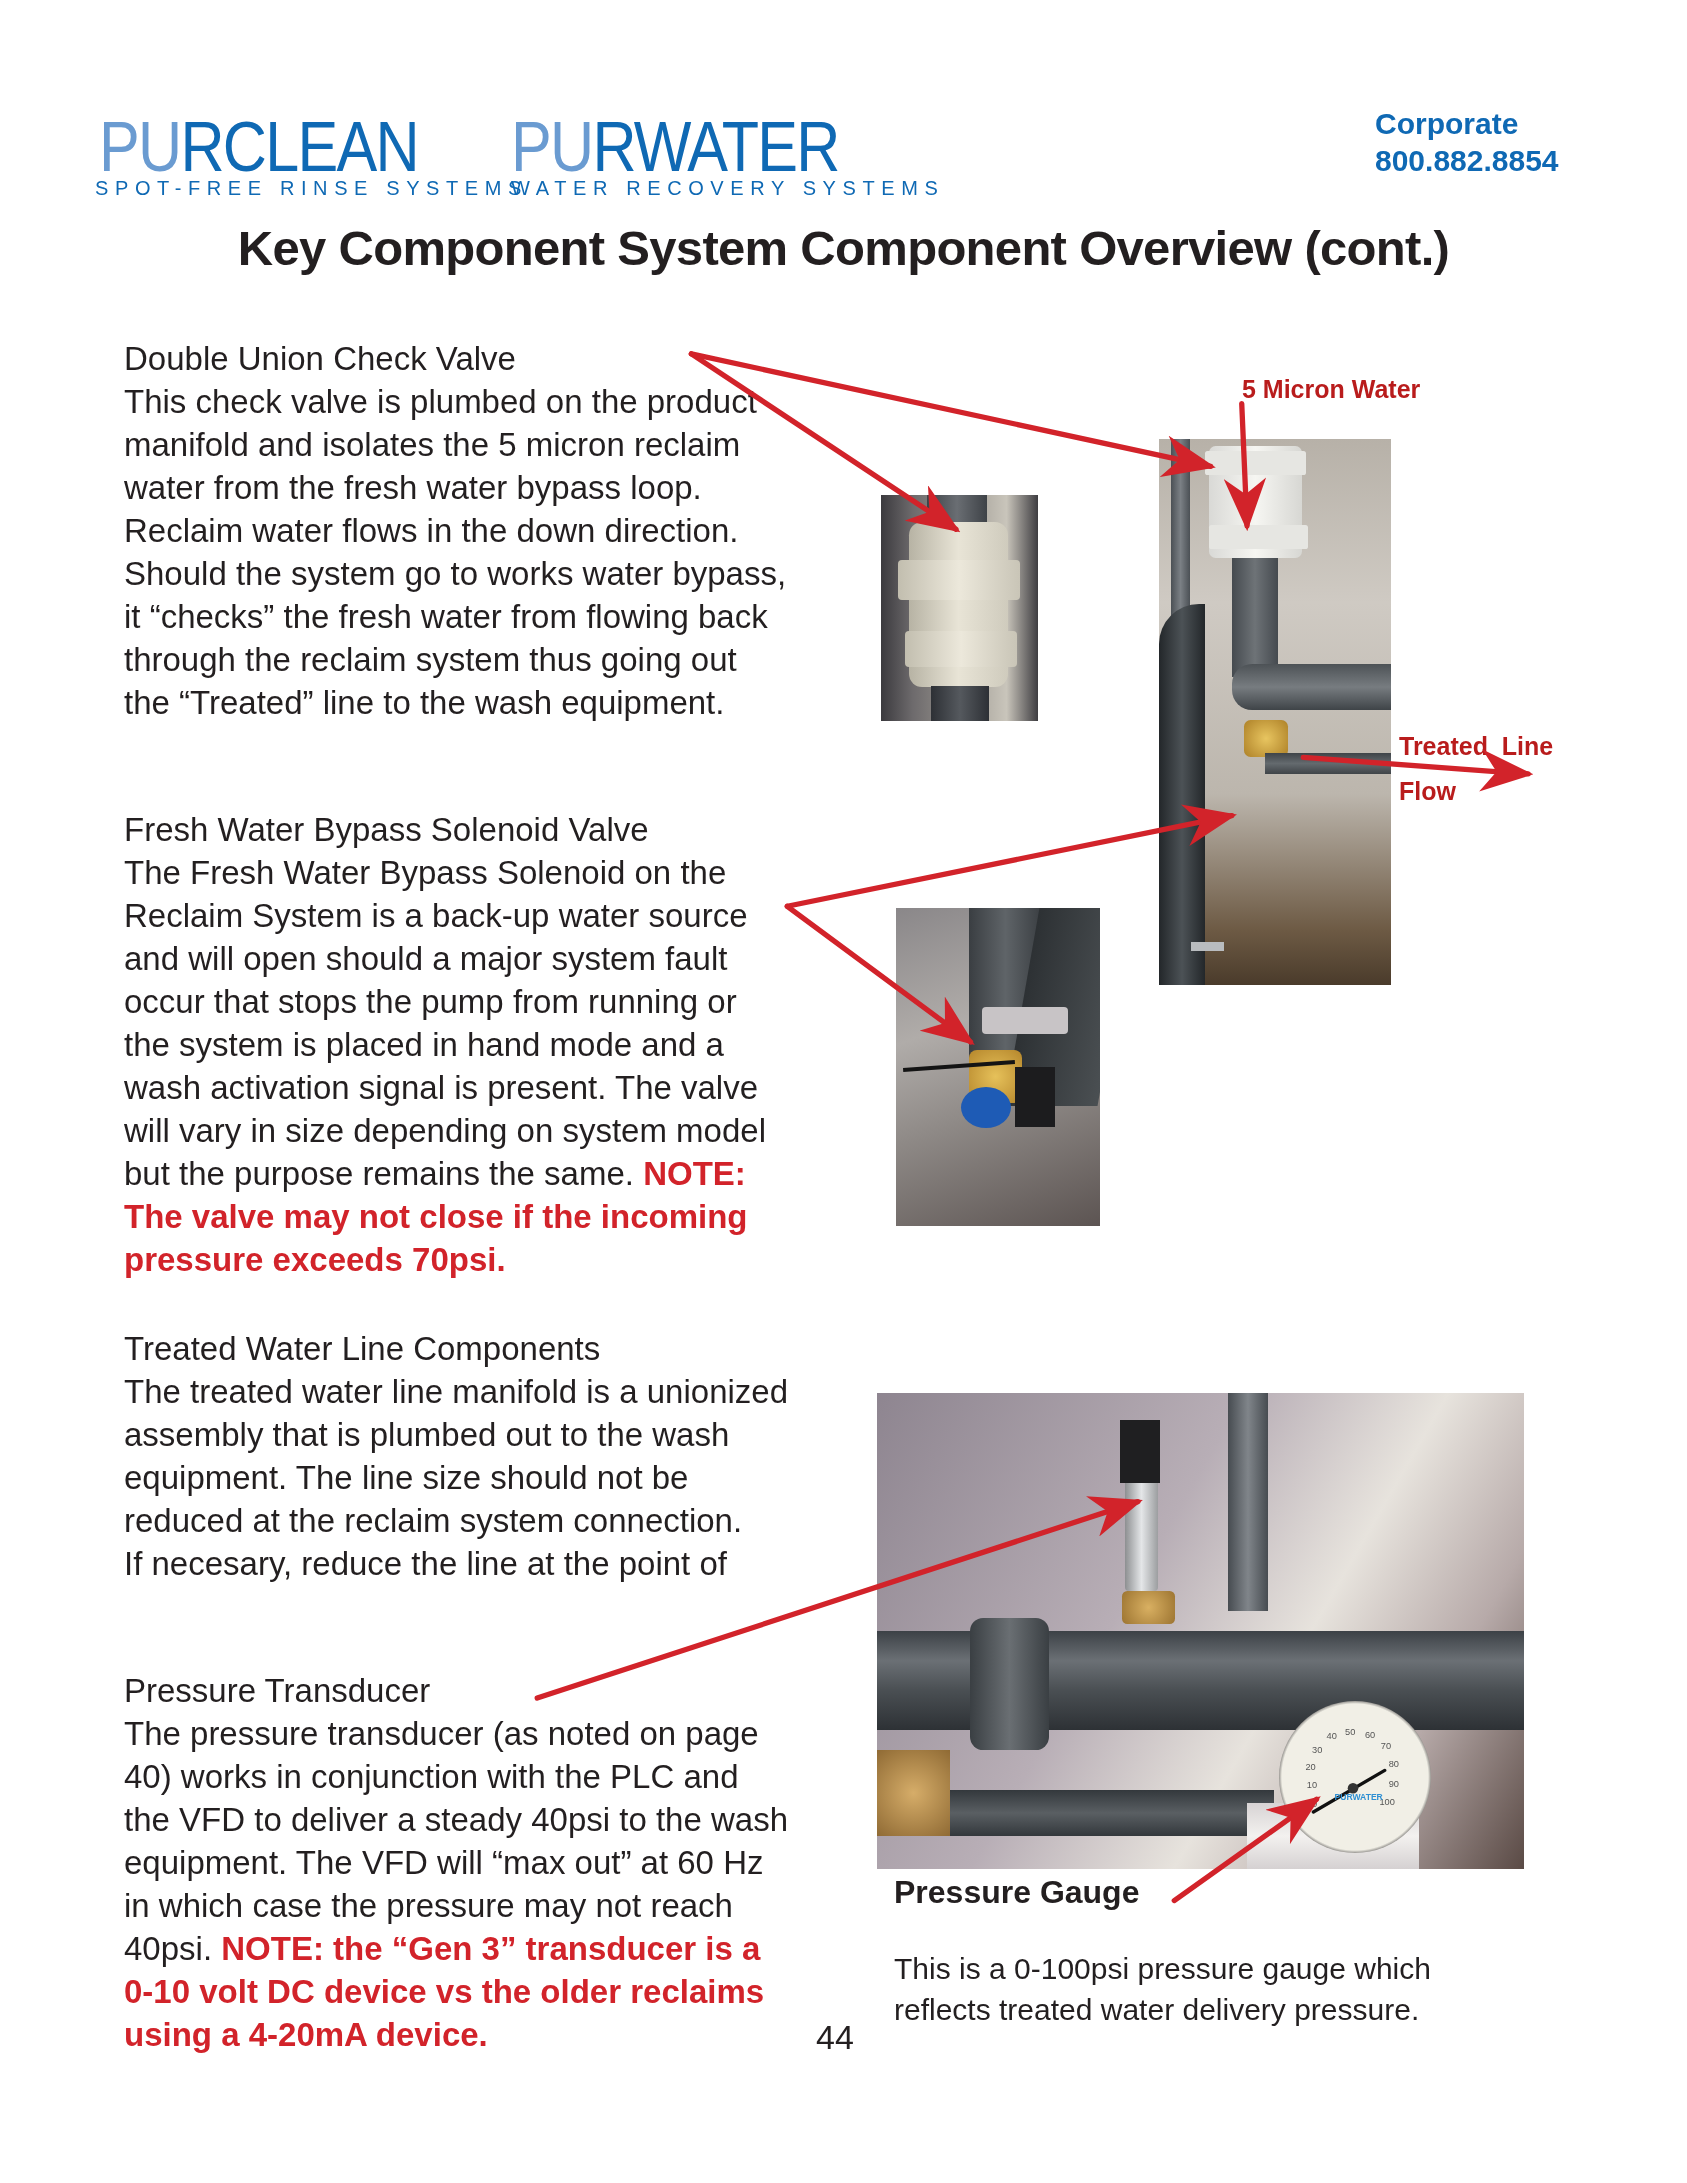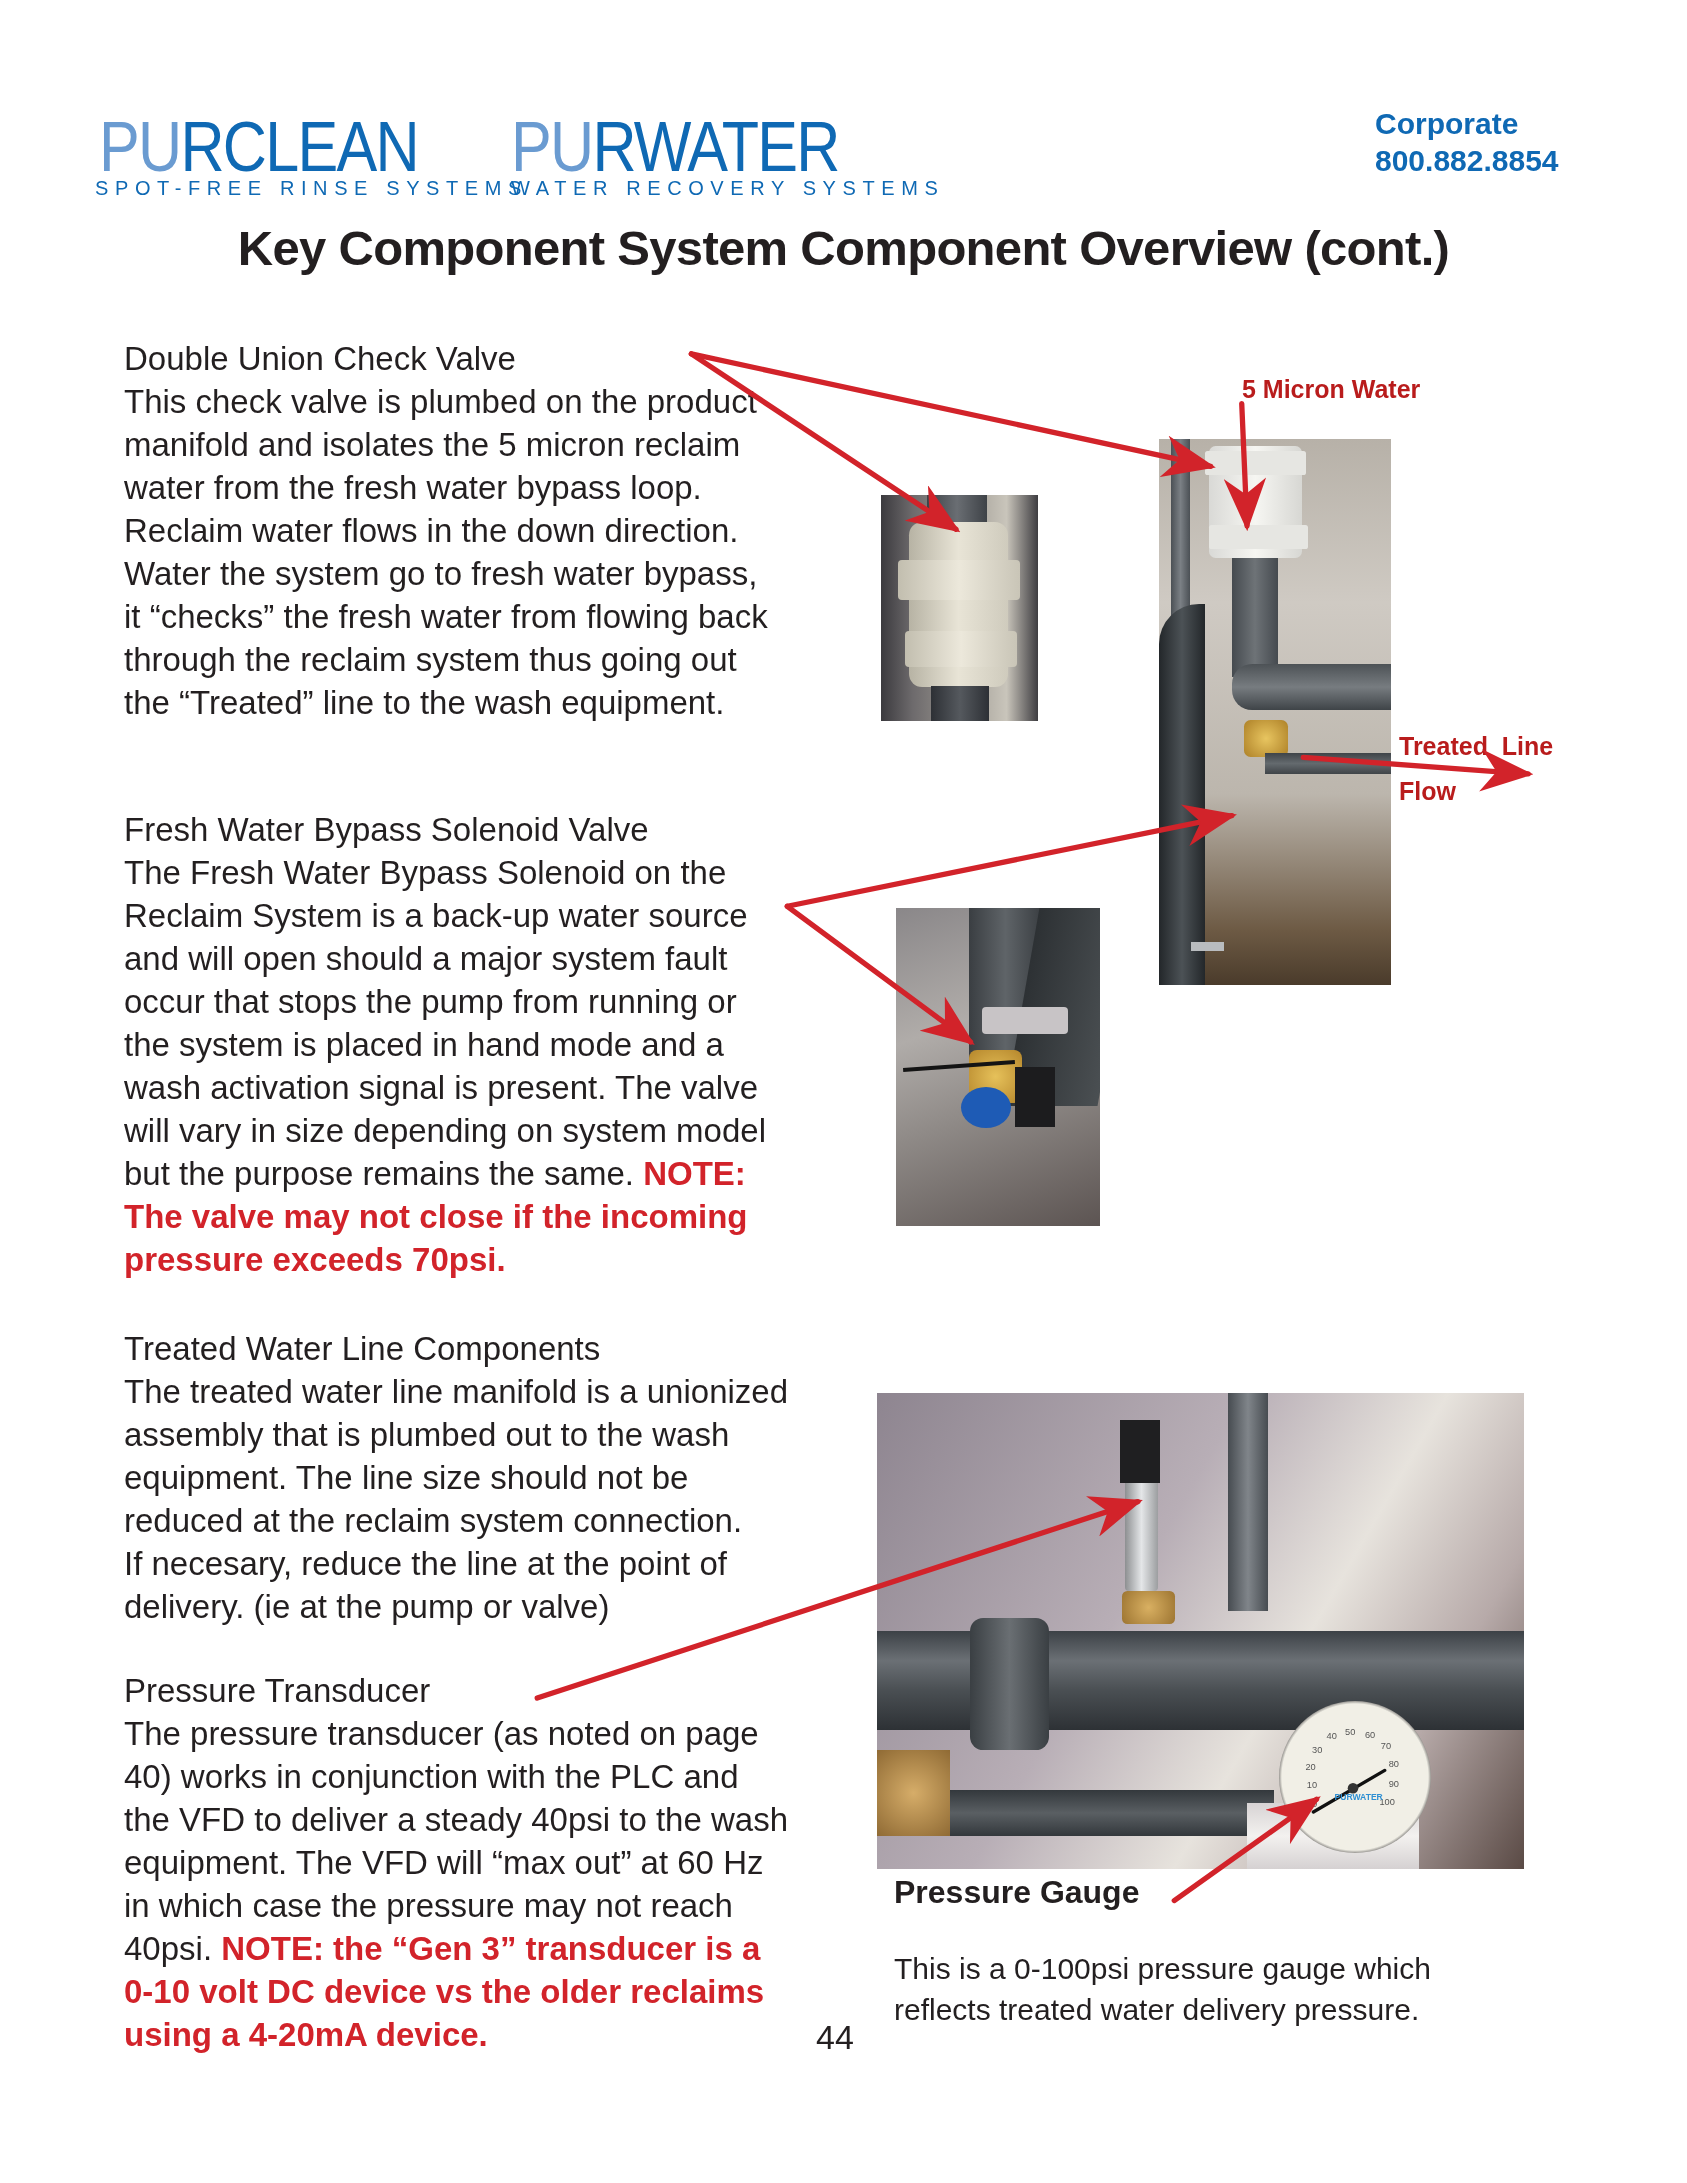--- a/index.html
+++ b/index.html
@@ -41,21 +41,21 @@
 </div>
 
 <div class="page-title">Key Component System Component Overview (cont.)</div>
 
 <div class="sec" style="top:337px;">
   <h3>Double Union Check Valve</h3>
   <p>This check valve is plumbed on the product</p>
   <p>manifold and isolates the 5 micron reclaim</p>
   <p>water from the fresh water bypass loop.</p>
   <p>Reclaim water flows in the down direction.</p>
-  <p>Water the system go to fresh water bypass,</p>
+  <p>Should the system go to works water bypass,</p>
   <p>it “checks” the fresh water from flowing back</p>
   <p>through the reclaim system thus going out</p>
   <p>the “Treated” line to the wash equipment.</p>
 </div>
 
 <div class="sec" style="top:808px;">
   <h3>Fresh Water Bypass Solenoid Valve</h3>
   <p>The Fresh Water Bypass Solenoid on the</p>
   <p>Reclaim System is a back-up water source</p>
   <p>and will open should a major system fault</p>
@@ -68,21 +68,20 @@
   <p class="red">pressure exceeds 70psi.</p>
 </div>
 
 <div class="sec" style="top:1327px;">
   <h3>Treated Water Line Components</h3>
   <p>The treated water line manifold is a unionized</p>
   <p>assembly that is plumbed out to the wash</p>
   <p>equipment. The line size should not be</p>
   <p>reduced at the reclaim system connection.</p>
   <p>If necesary, reduce the line at the point of</p>
-  <p>delivery. (ie at the pump or valve)</p>
 </div>
 
 <div class="sec" style="top:1669px;">
   <h3>Pressure Transducer</h3>
   <p>The pressure transducer (as noted on page</p>
   <p>40) works in conjunction with the PLC and</p>
   <p>the VFD to deliver a steady 40psi to the wash</p>
   <p>equipment. The VFD will “max out” at 60 Hz</p>
   <p>in which case the pressure may not reach</p>
   <p><span style="white-space:pre">40psi. </span><span class="red">NOTE: the “Gen 3” transducer is a</span></p>

